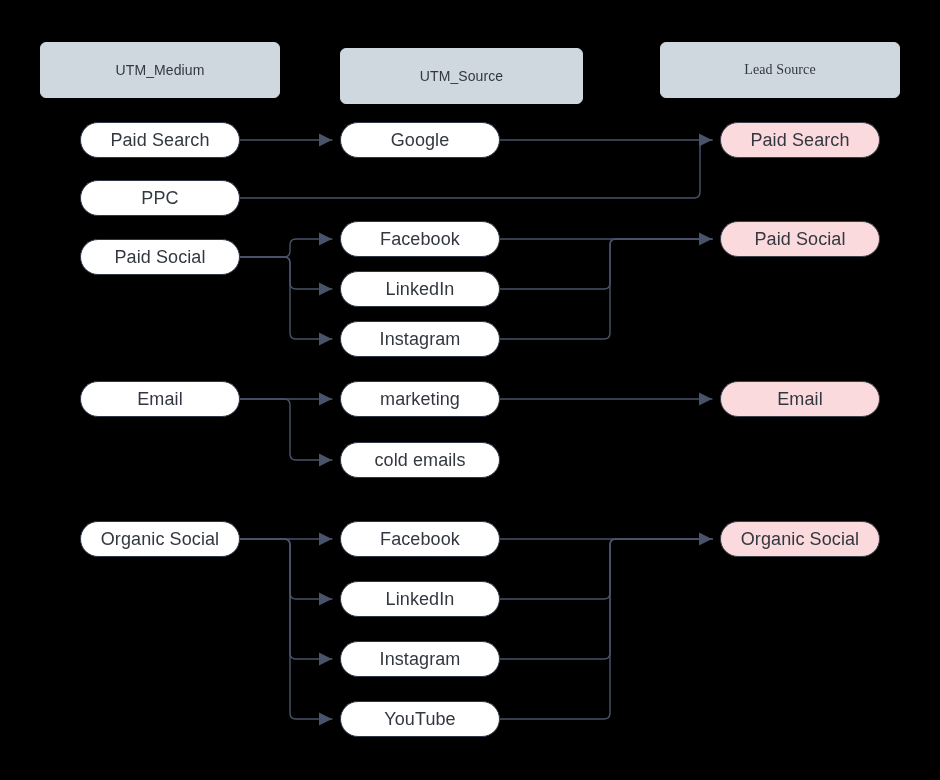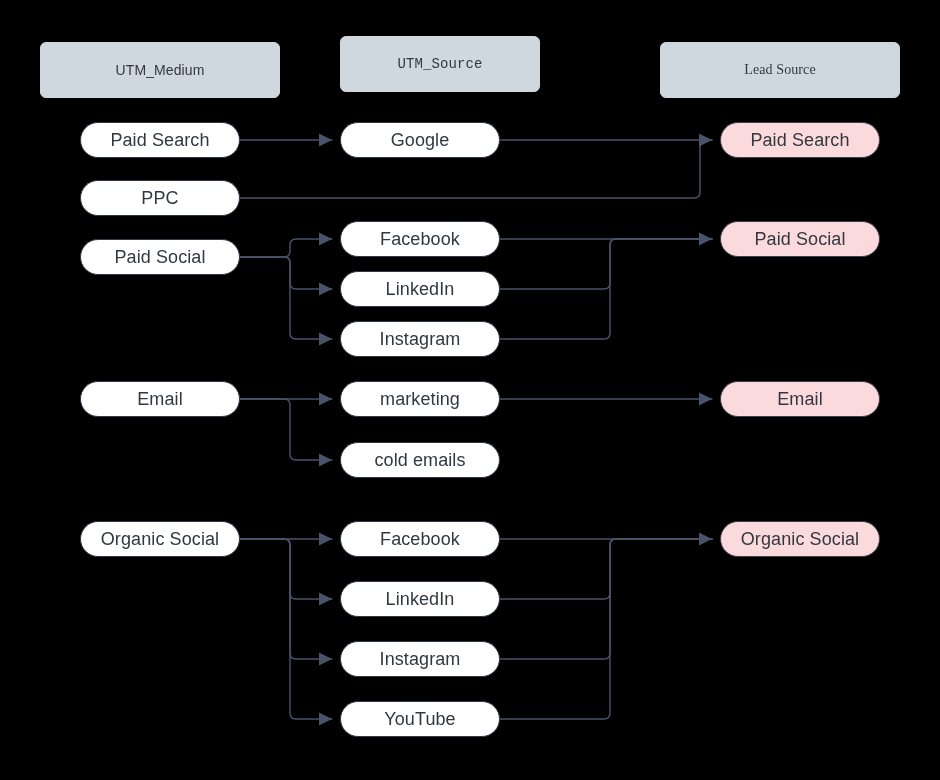--- a/index.html
+++ b/index.html
@@ -90,21 +90,21 @@
       <polygon points="319,592.5 332,599 319,605.5" fill="#49536a"></polygon>
       <polygon points="319,652.5 332,659 319,665.5" fill="#49536a"></polygon>
       <polygon points="319,712.5 332,719 319,725.5" fill="#49536a"></polygon>
       <polygon points="699,532.5 712,539 699,545.5" fill="#49536a"></polygon>
     </svg>
 
   <div id="node-layer">
       <div class="node col-header" style="left: 40px; top: 42px; width: 240px; height: 56px;">
         <span>UTM_Medium</span>
       </div>
-      <div class="node col-header" style="left: 340px; top: 36px; width: 200px; height: 56px; font-family: Liberation Mono, monospace;">
+      <div class="node col-header" style="left: 340px; top: 48px; width: 243px; height: 56px;">
         <span>UTM_Source</span>
       </div>
       <div class="node col-header" style="left: 660px; top: 42px; width: 240px; height: 56px; font-family: Liberation Serif, serif;">
         <span>Lead Source</span>
       </div>
       <div class="node pill" style="left: 80px; top: 122px; width: 160px; height: 36px;">
         <span>Paid Search</span>
       </div>
       <div class="node pill" style="left: 80px; top: 180px; width: 160px; height: 36px;">
         <span>PPC</span>

